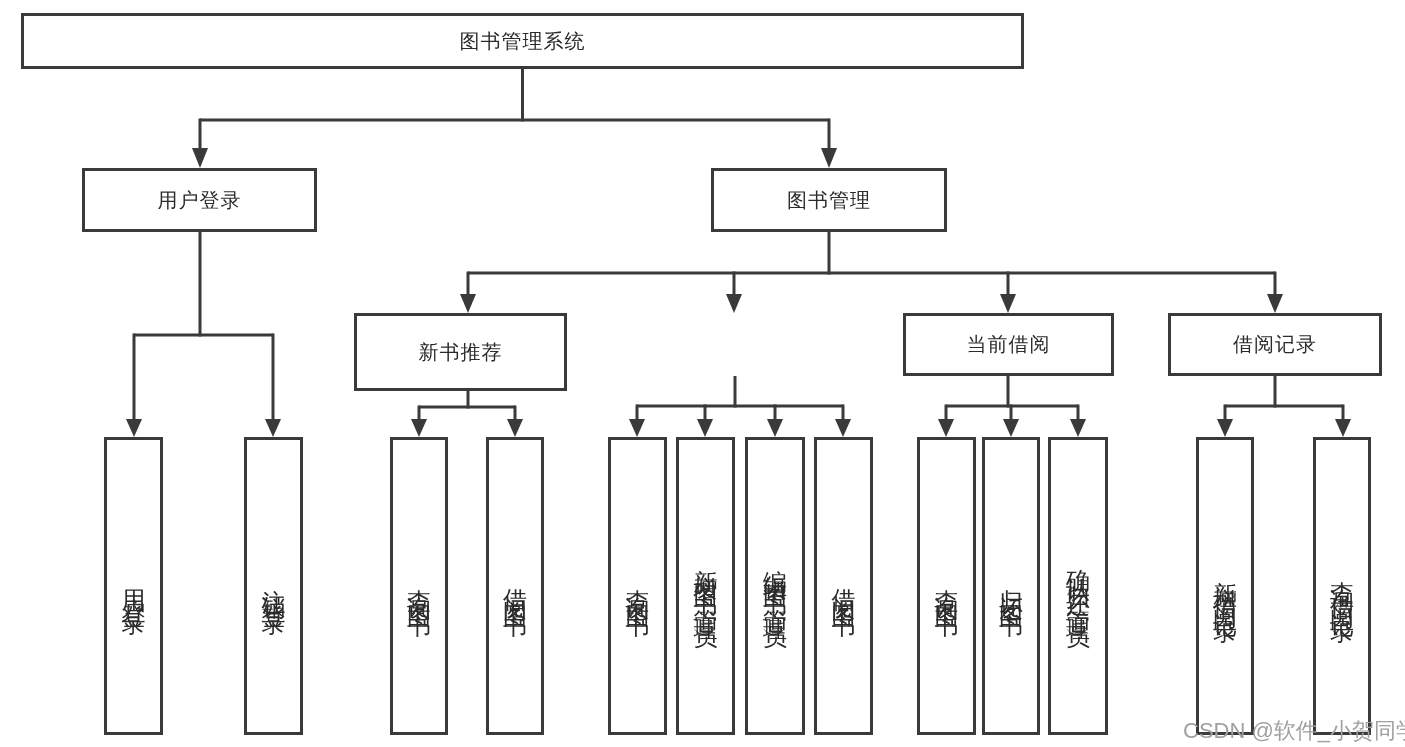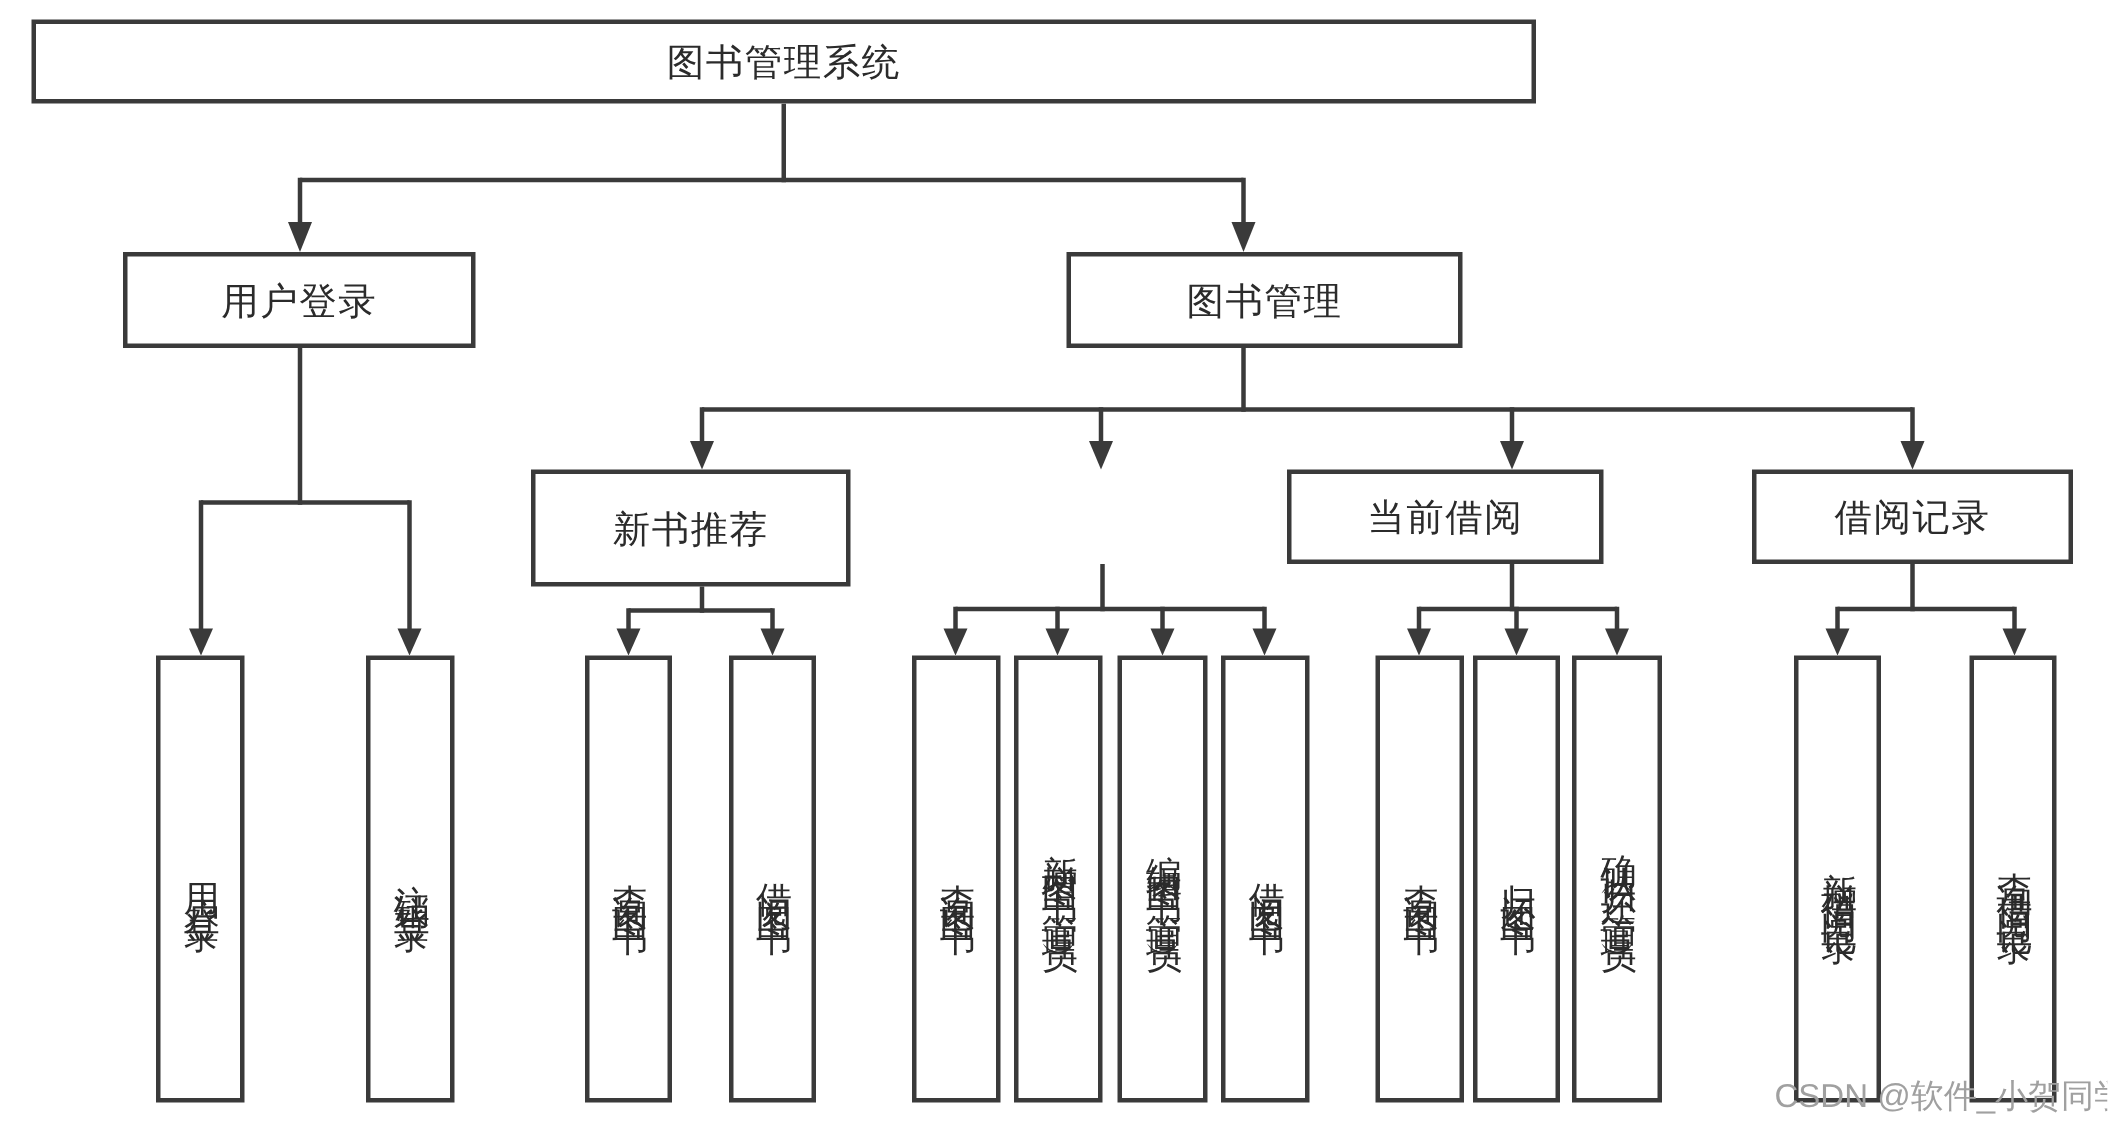--- a/index.html
+++ b/index.html
@@ -21,21 +21,21 @@
     color:var(--line);
   }
   svg.connectors line{stroke:currentColor;stroke-width:3;}
   svg.connectors polygon{fill:currentColor;stroke:none;}
   .hnode{
     position:absolute;
     box-sizing:border-box;
     border:3px solid var(--line);
     background:var(--bg);
     display:flex;align-items:center;justify-content:center;
-    font-size:25px;letter-spacing:1px;
+    font-size:20px;letter-spacing:1px;
     color:var(--text);
     white-space:nowrap;
   }
   .leaf{
     position:absolute;
     top:437px;height:298px;width:59px;
     box-sizing:border-box;
     border:3px solid var(--line);
     background:var(--bg);
     display:flex;align-items:center;justify-content:center;
@@ -121,24 +121,24 @@
     <line x1="1225" y1="406" x2="1343" y2="406"></line>
     <line x1="1225" y1="404.5" x2="1225" y2="421"></line>
     <polygon points="1217,419 1233,419 1225,437"></polygon>
     <line x1="1343" y1="404.5" x2="1343" y2="421"></line>
     <polygon points="1335,419 1351,419 1343,437"></polygon>
   </svg>
 
   <div class="hnode" style="left:21px;top:13px;width:1003px;height:56px;">图书管理系统</div>
 
   <div class="hnode" style="left:82px;top:168px;width:235px;height:64px;">用户登录</div>
-  <div class="hnode" style="left:711px;top:168px;width:264px;height:64px;">图书管理</div>
+  <div class="hnode" style="left:711px;top:168px;width:236px;height:64px;">图书管理</div>
 
   <div class="hnode" style="left:354px;top:313px;width:213px;height:78px;">新书推荐</div>
-  <div class="hnode" style="left:858px;top:313px;width:211px;height:63px;">当前借阅</div>
+  <div class="hnode" style="left:903px;top:313px;width:211px;height:63px;">当前借阅</div>
   <div class="hnode" style="left:1168px;top:313px;width:214px;height:63px;">借阅记录</div>
 
   <div class="leaf" style="left:104px;">
     <span class="vtext">用户登录</span>
   </div>
   <div class="leaf" style="left:244px;">
     <span class="vtext">注销登录</span>
   </div>
 
   <div class="leaf" style="left:390px;width:58px;">

